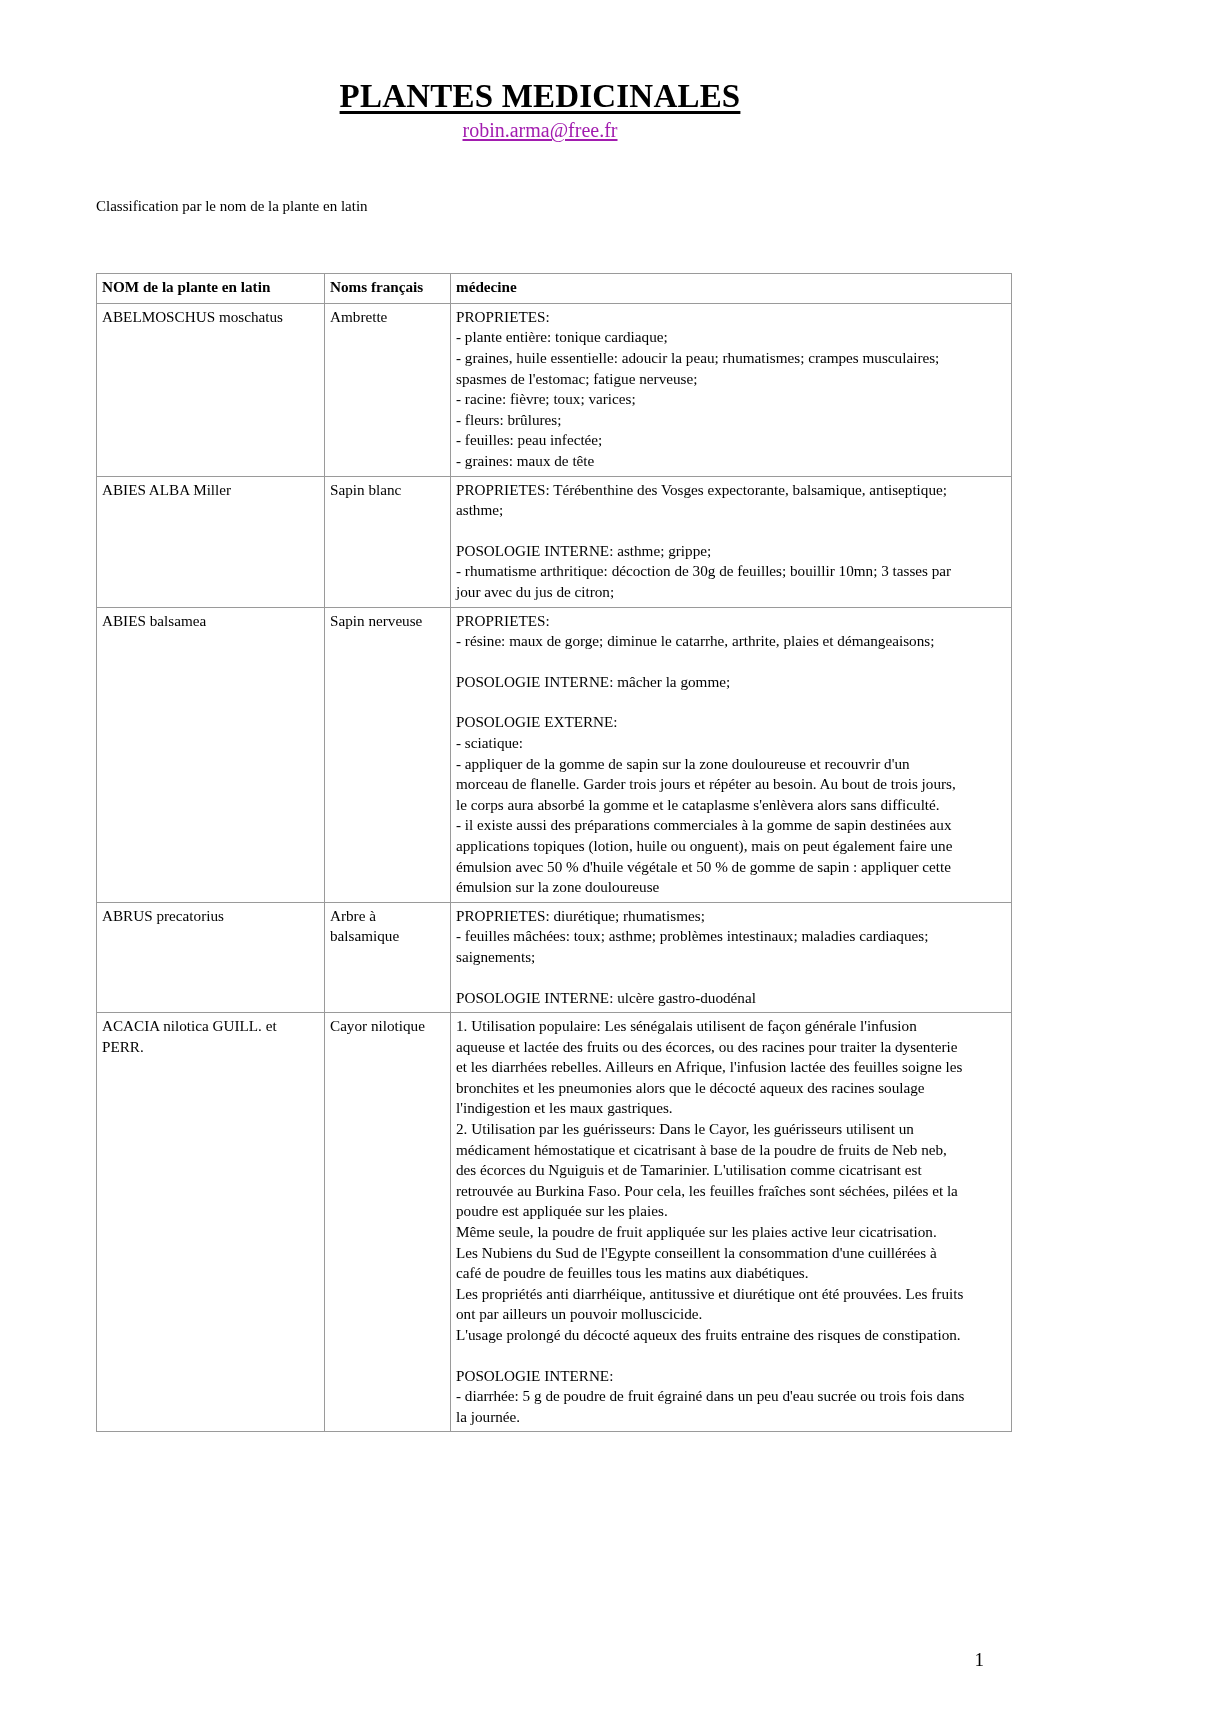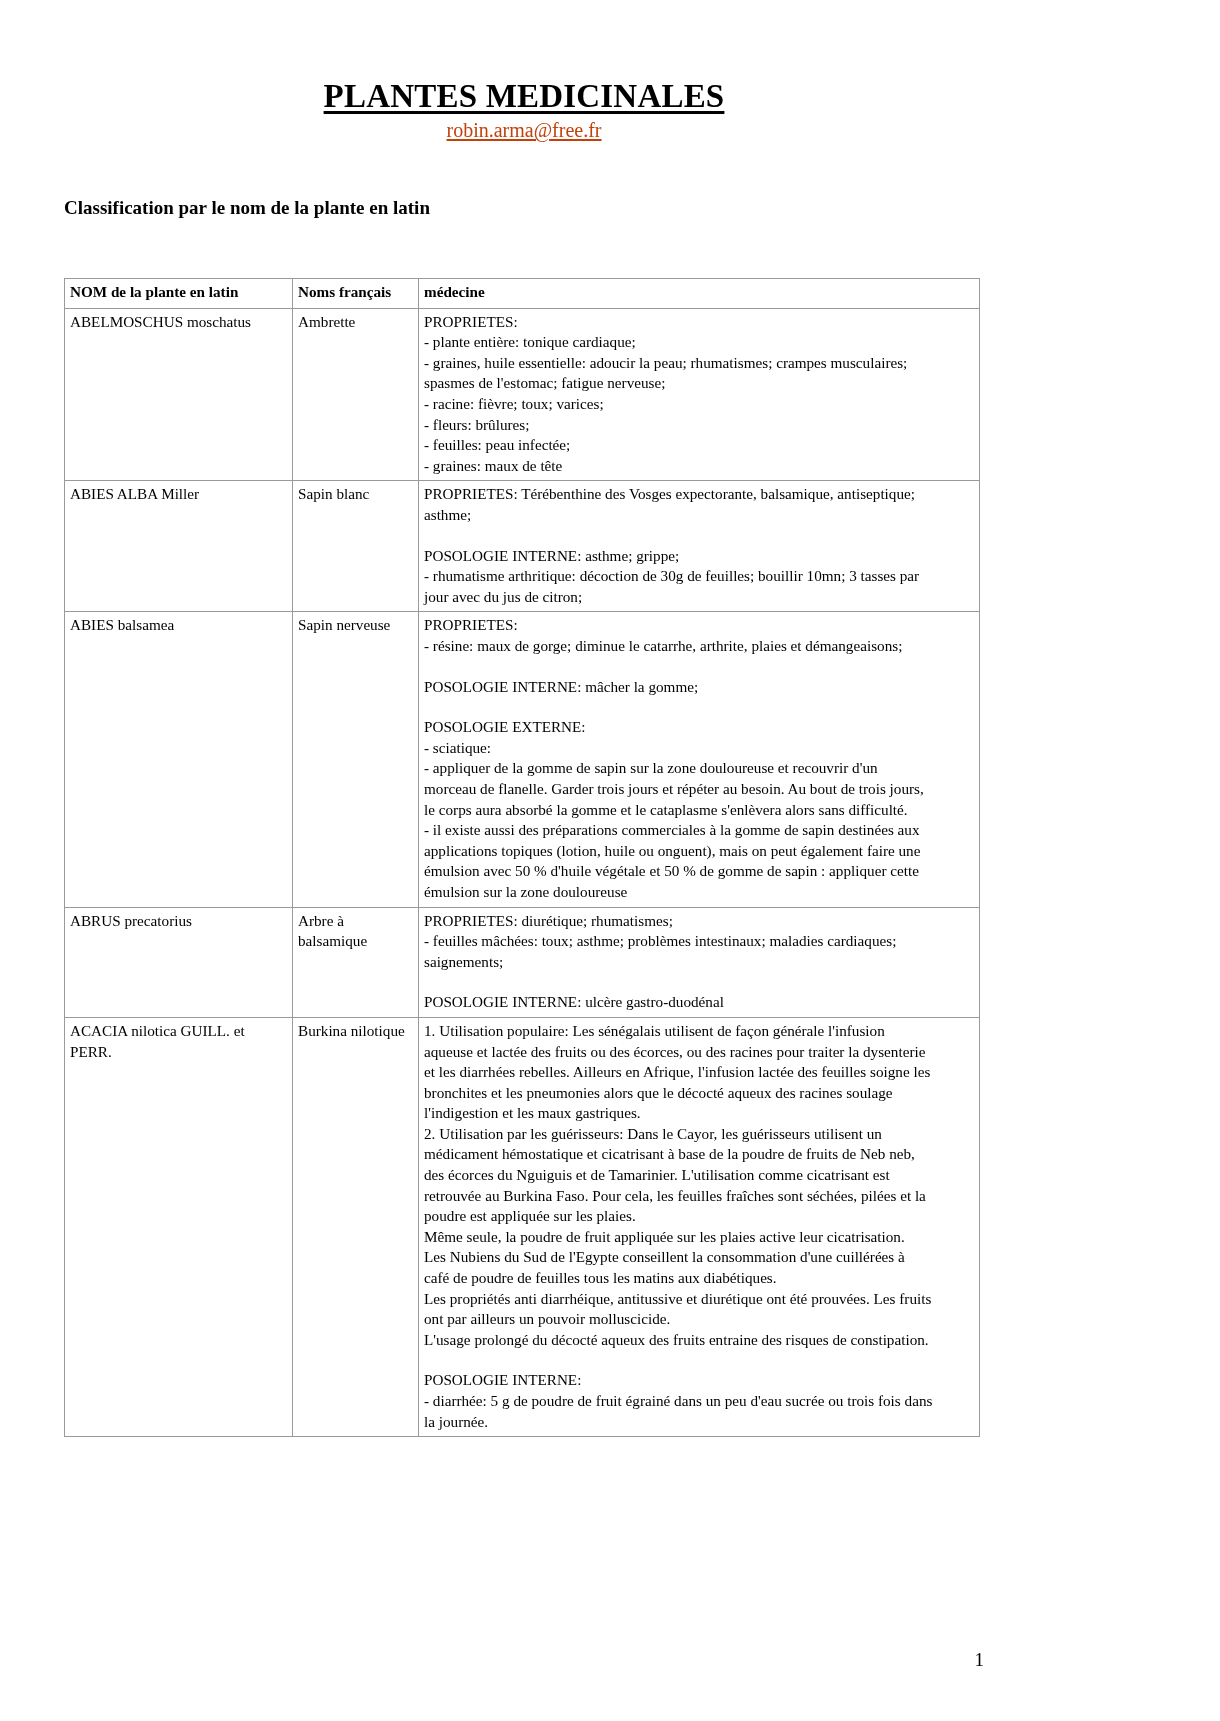--- a/index.html
+++ b/index.html
@@ -12,21 +12,21 @@
     height: 1721px;
     font-family: "Liberation Serif", "DejaVu Serif", serif;
     color: #000000;
     position: relative;
     overflow: hidden;
   }
   .page {
     width: 1096px;
     height: 1721px;
     box-sizing: border-box;
-    padding: 78px 112px 0 64px;
+    padding: 78px 112px 0 96px;
     position: relative;
   }
   .doc-title {
     text-align: center;
     font-size: 33px;
     font-weight: bold;
     letter-spacing: 0.2px;
     margin: 0;
     padding: 0;
     line-height: 1.1;
@@ -42,27 +42,27 @@
     margin: 58px 0 0 0;
     line-height: 1.15;
   }
   .contact-line {
     text-align: center;
     font-size: 20px;
     line-height: 1.35;
     margin: 3px 0 0 0;
   }
   .contact-link {
-    color: #c2410c;
+    color: #a21caf;
     text-decoration: underline;
     text-underline-offset: 2px;
   }
   .section-heading {
-    font-size: 19px;
-    font-weight: bold;
+    font-size: 15px;
+    font-weight: normal;
     margin: 53px 0 0 0;
     line-height: 1.2;
   }
   table.plants {
     margin-top: 58px;
     border-collapse: collapse;
     width: 915px;
     table-layout: fixed;
   }
   table.plants th, table.plants td {
@@ -178,21 +178,21 @@
             <div class="blk">PROPRIETES: diurétique; rhumatismes;
 - feuilles mâchées: toux; asthme; problèmes intestinaux; maladies cardiaques;
 saignements;</div>
             <div class="gap"></div>
             <div class="blk">POSOLOGIE INTERNE: ulcère gastro-duodénal</div>
           </td>
         </tr>
         <tr>
           <td class="latin">ACACIA nilotica GUILL. et
 PERR.</td>
-          <td class="fr">Burkina nilotique</td>
+          <td class="fr">Cayor nilotique</td>
           <td class="med">
             <div class="blk">1. Utilisation populaire: Les sénégalais utilisent de façon générale l'infusion
 aqueuse et lactée des fruits ou des écorces, ou des racines pour traiter la dysenterie
 et les diarrhées rebelles. Ailleurs en Afrique, l'infusion lactée des feuilles soigne les
 bronchites et les pneumonies alors que le décocté aqueux des racines soulage
 l'indigestion et les maux gastriques.
 2. Utilisation par les guérisseurs: Dans le Cayor, les guérisseurs utilisent un
 médicament hémostatique et cicatrisant à base de la poudre de fruits de Neb neb,
 des écorces du Nguiguis et de Tamarinier. L'utilisation comme cicatrisant est
 retrouvée au Burkina Faso. Pour cela, les feuilles fraîches sont séchées, pilées et la

